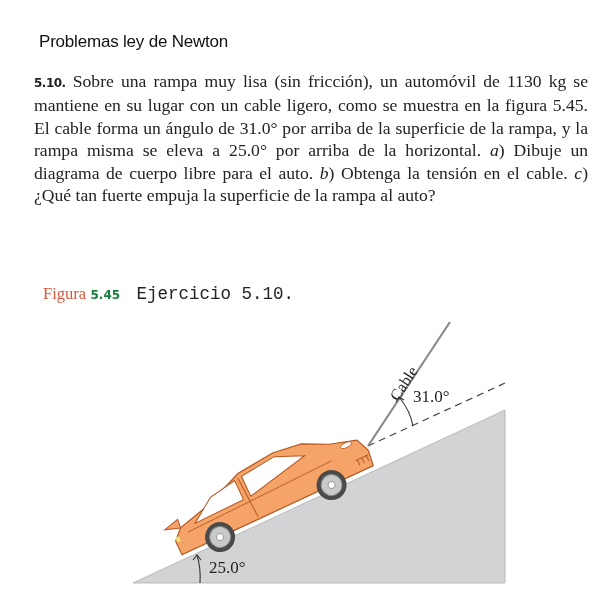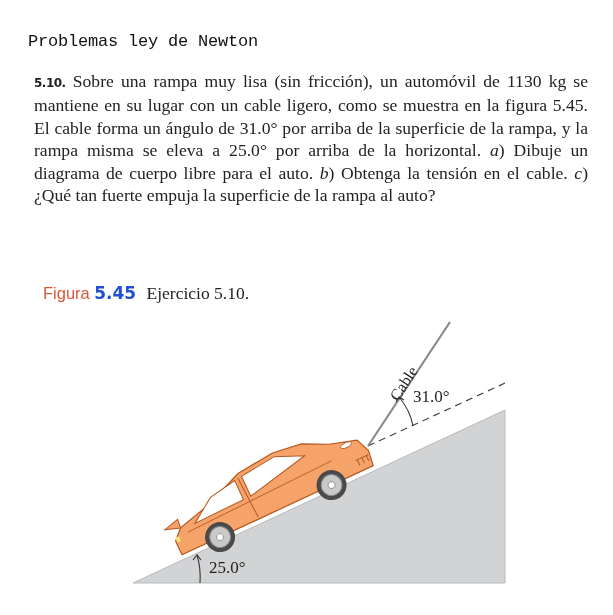--- a/index.html
+++ b/index.html
@@ -1,35 +1,35 @@
 <!DOCTYPE html>
 <html><head>
 <meta charset="utf-8">
 <style>
   html, body { margin:0; padding:0; background:#ffffff; }
   body { width:613px; height:615px; position:relative; overflow:hidden; }
   .heading {
-    position:absolute; left:28px; top:32px;
-    font-family:Liberation Mono, monospace; font-size:17px; color:#111;
+    position:absolute; left:39px; top:32px;
+    font-family:Liberation Sans, sans-serif; font-size:17px; color:#111;
     letter-spacing:-0.2px;
   }
   .problem {
     position:absolute; left:34px; top:70px; width:554px;
     font-family:"Liberation Serif", serif; font-size:17.6px; line-height:22.4px;
     color:#222; text-align:justify;
   }
   .problem .num { font-family:"DejaVu Sans", sans-serif; font-weight:bold; font-size:12px; letter-spacing:-0.5px; }
   .problem i { font-style:italic; }
   .caption {
     position:absolute; left:43px; top:283px;
     font-size:17.5px; color:#222;
   }
-  .caption .fig-label { font-family:Liberation Sans, sans-serif; color:#d9573a; font-size:16.5px;text-align:center; }
-  .caption .fig-num { font-family:"DejaVu Sans", sans-serif; color:#1d4ed8; font-weight:bold; font-size:17px; }
-  .caption .fig-text { font-family:Liberation Serif, serif; margin-left:6px; }
+  .caption .fig-label { font-family:Liberation Serif, serif; color:#d9573a; font-size:16.5px;text-align:center; }
+  .caption .fig-num { font-family:"DejaVu Sans", sans-serif; color:#15803d; font-weight:bold; font-size:12px; }
+  .caption .fig-text { font-family:Liberation Mono, monospace; margin-left:12px; }
   svg.figure { position:absolute; left:0; top:0; }
   .svg-text { font-family:"Liberation Serif", serif; fill:#222; }
 </style>
 </head>
 <body>
 
 <div class="heading">Problemas ley de Newton</div>
 
 <div class="problem"><span class="num">5.10.</span><span> Sobre una rampa muy lisa (sin fricción), un automóvil de 1130 kg se mantiene en su lugar con un cable ligero, como se muestra en la figura 5.45. El cable forma un ángulo de 31.0° por arriba de la superficie de la rampa, y la rampa misma se eleva a 25.0° por arriba de la horizontal. </span><i>a</i><span>) Dibuje un diagrama de cuerpo libre para el auto. </span><i>b</i><span>) Obtenga la tensión en el cable. </span><i>c</i><span>) ¿Qué tan fuerte empuja la superficie de la rampa al auto?</span></div>
 

